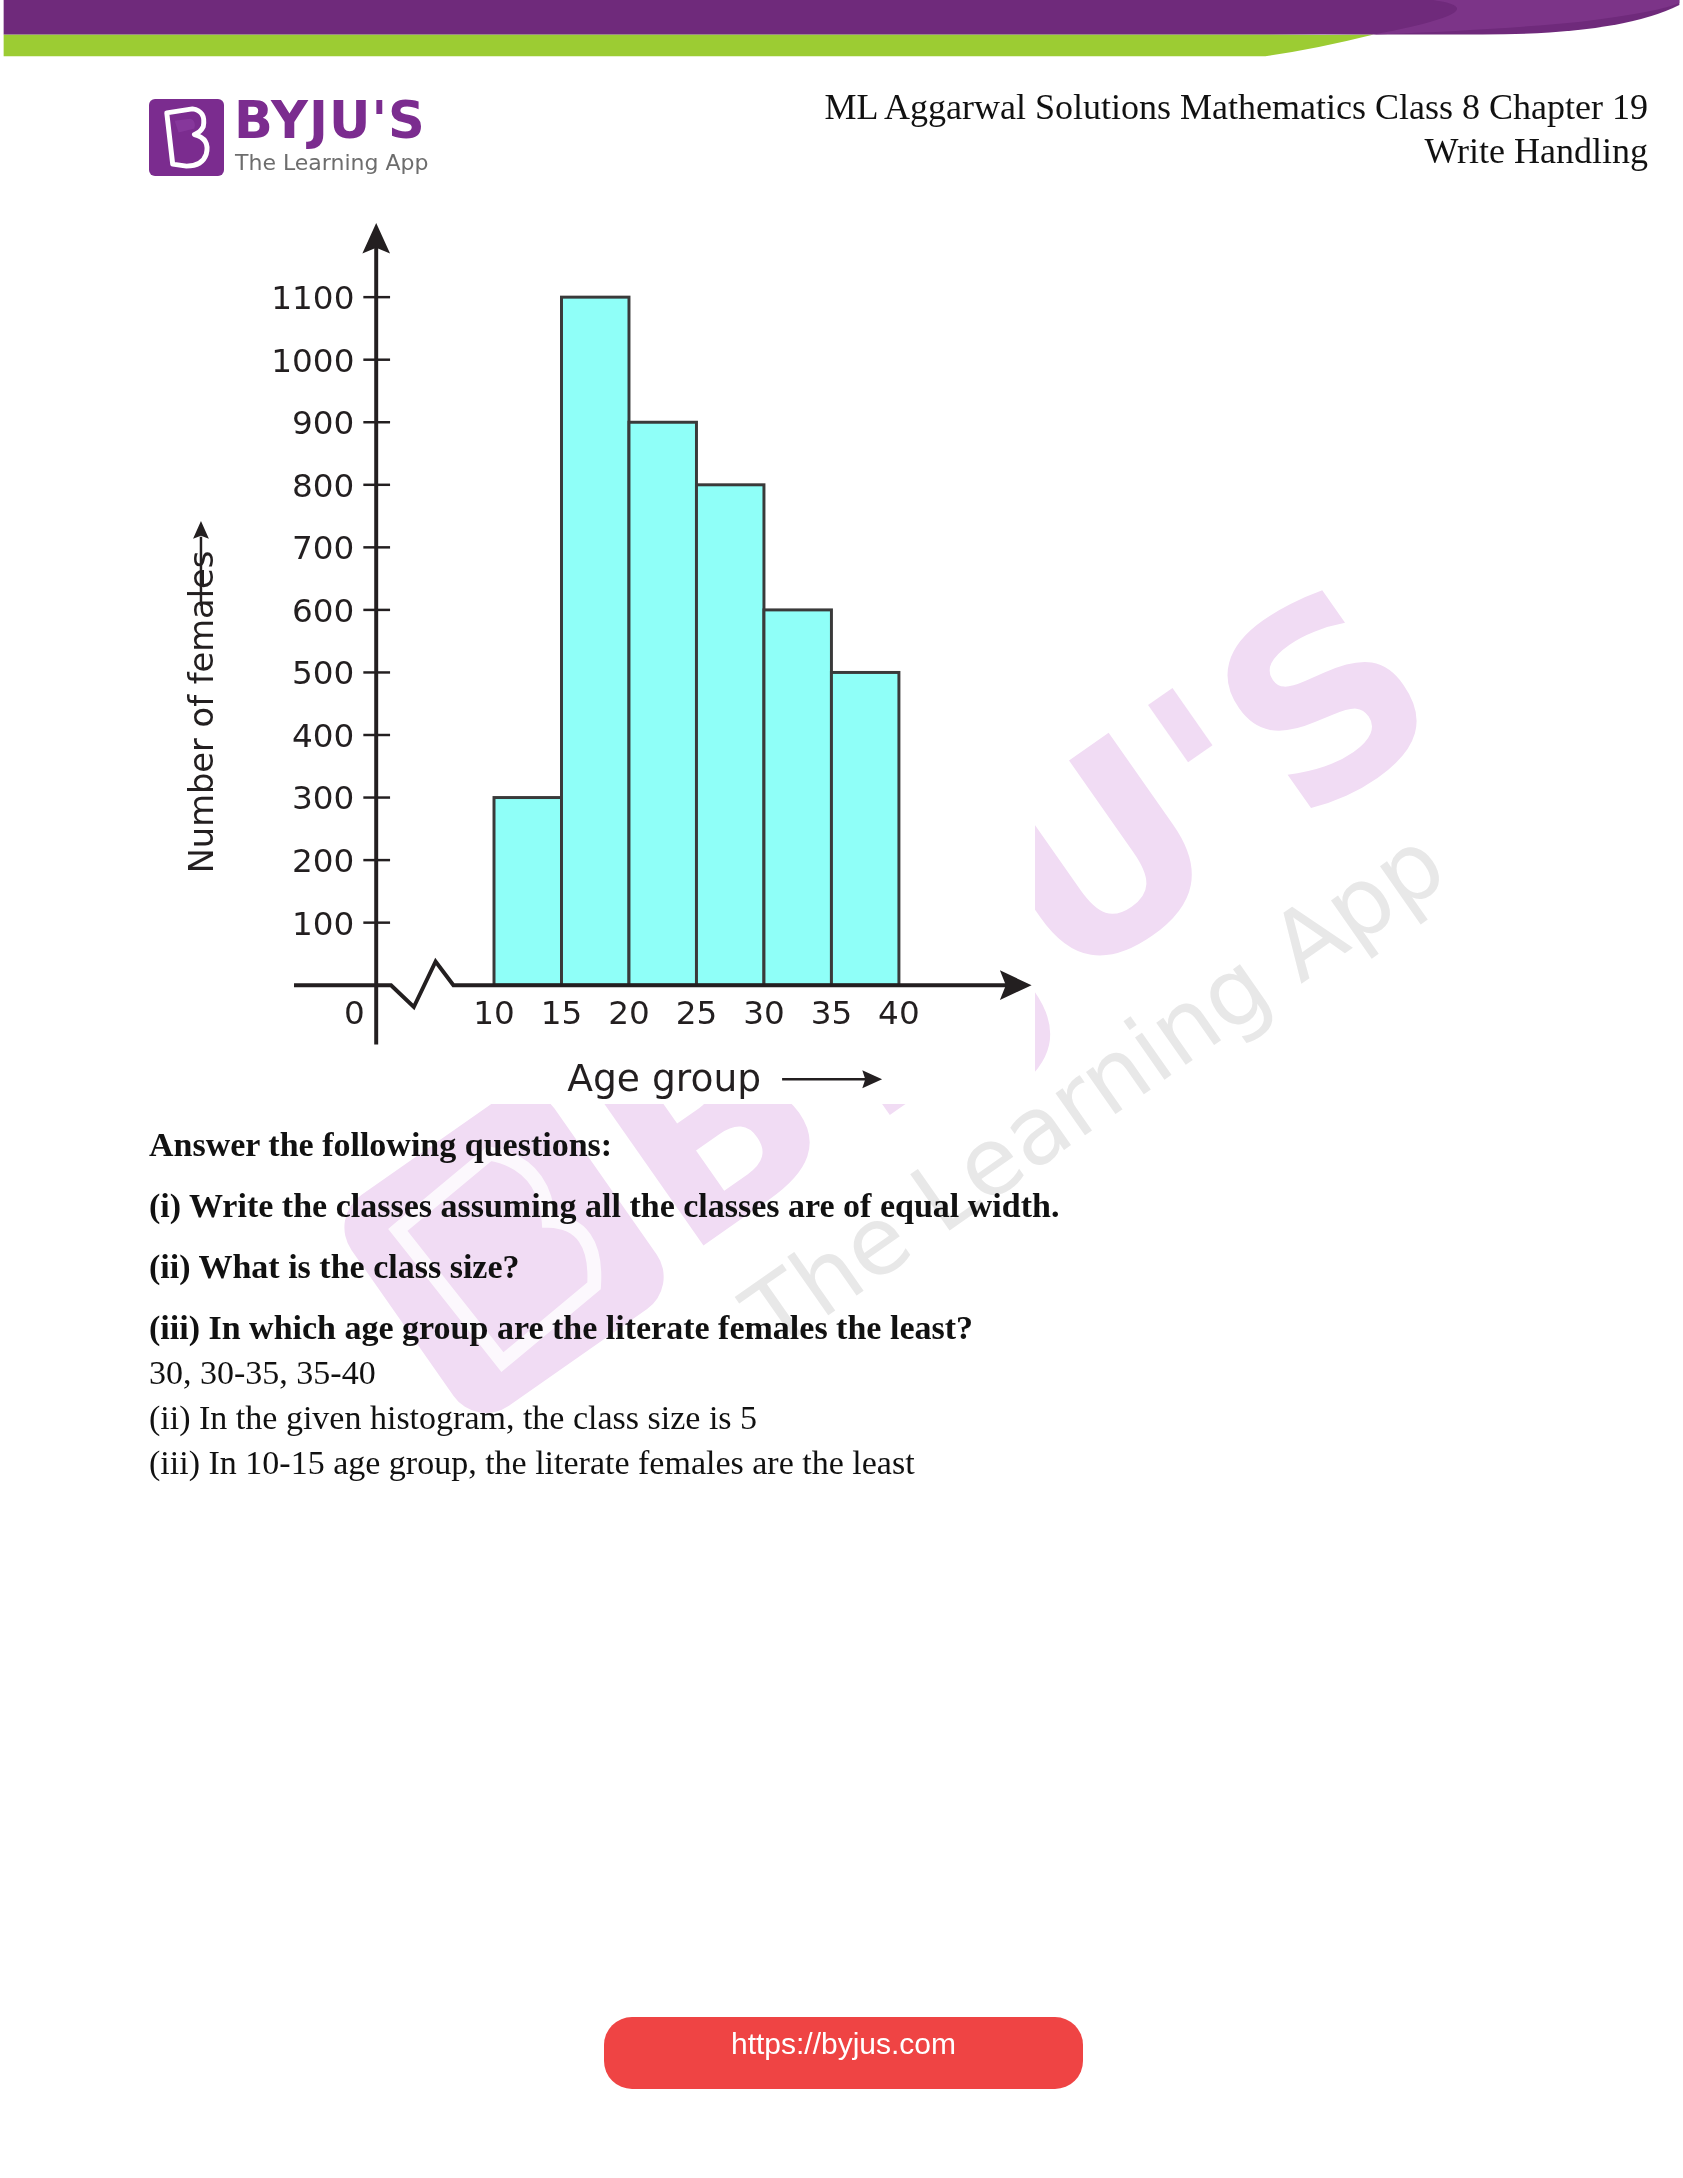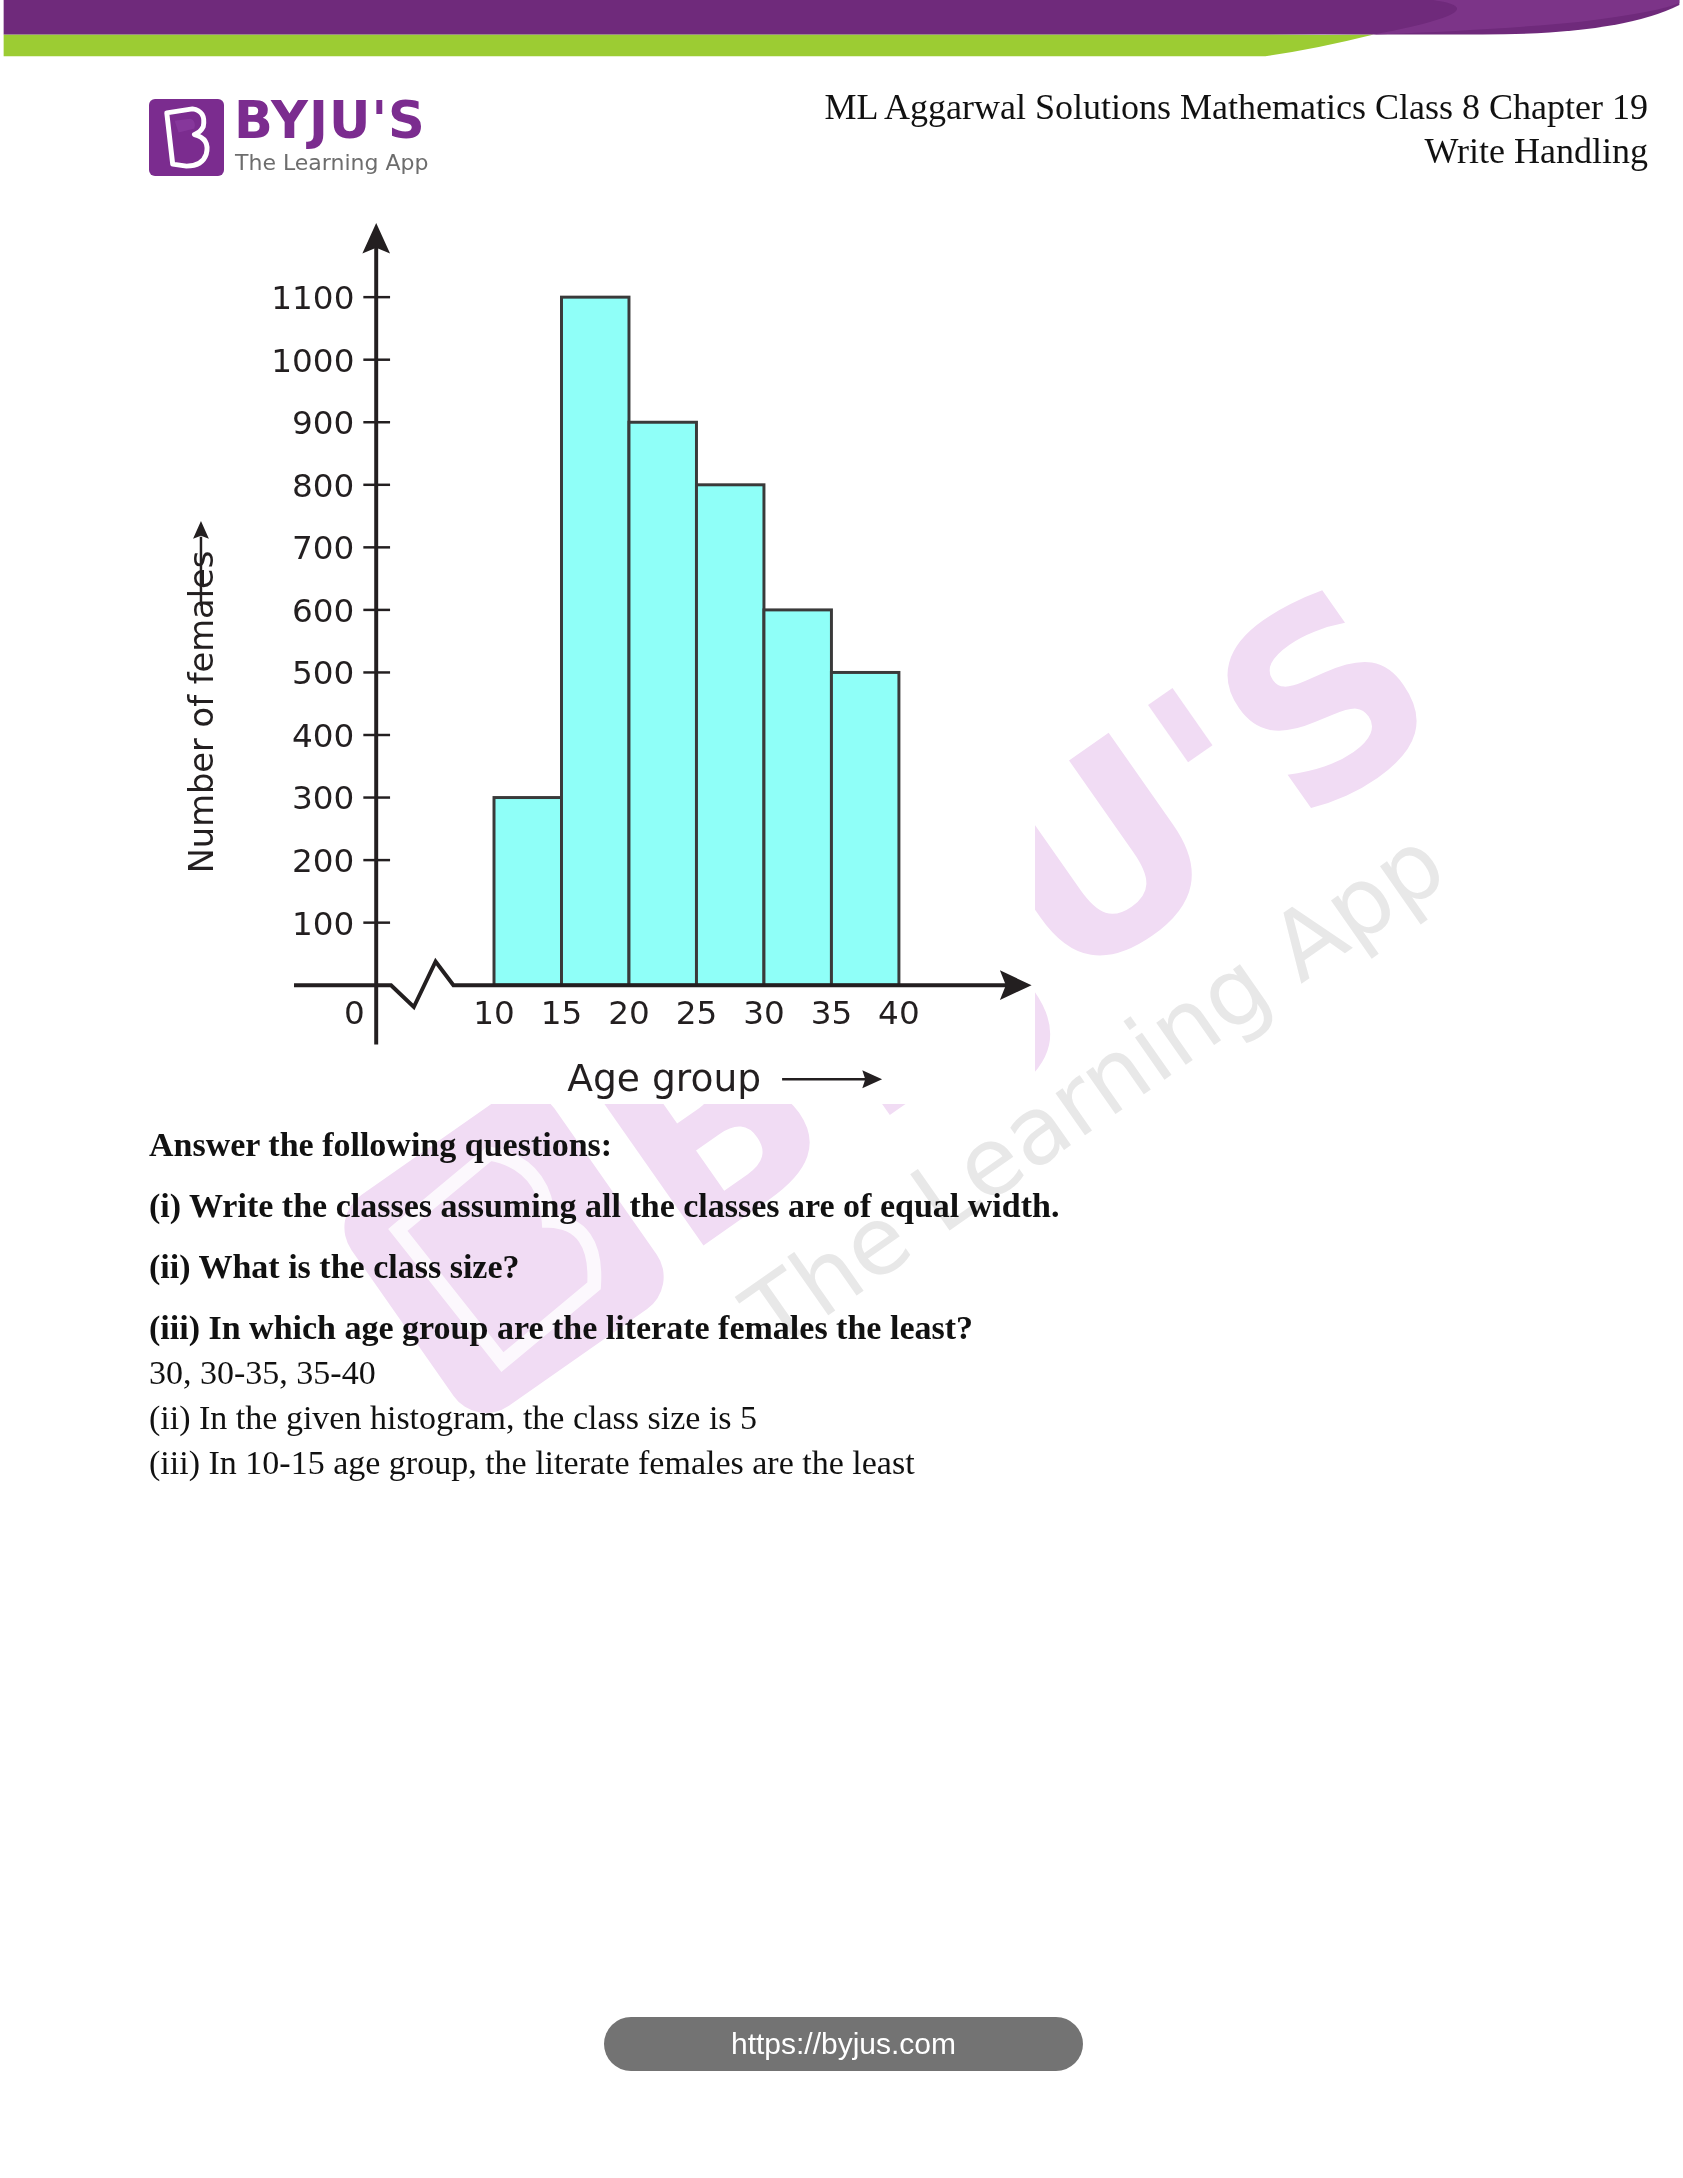--- a/index.html
+++ b/index.html
@@ -24,21 +24,21 @@
   
   #chart { left: 0; top: 0; width: 1683px; height: 1119px; pointer-events: none; }
   #chart-bg { left: 168px; top: 213px; width: 867px; height: 891px; background: #ffffff; }
 
   
   #content { left: 149px; top: 1106px; width: 1406px; }
   .line { font-size: 34px; line-height: 45px; white-space: nowrap; }
   .bold { font-weight: bold; margin-top: 16px; }
 
   
-  #footer-pill { left: 604px; top: 2017px; width: 479px; height: 54px; background: #737373; border-radius: 28px; color: #fff; font-family: "Liberation Sans", sans-serif; font-size: 30px; line-height: 54px; text-align: center; }
+  #footer-pill { left: 604px; top: 2017px; width: 479px; height: 72px; background: #ef4444; border-radius: 28px; color: #fff; font-family: "Liberation Sans", sans-serif; font-size: 30px; line-height: 54px; text-align: center; }
 </style>
 </head>
 <body>
 
 <svg id="top-bands" class="abs" viewBox="0 0 1700 70" width="1683" height="69">
   <path d="M0 35 L1283 35 Q1340 36 1390 35 L1390 35 Q1330 50 1280 57 L0 57 Z" fill="#9ccc33"></path>
   <path d="M0 0 L1700 0 L1700 5 Q1640 35 1500 35 L0 35 Z" fill="#6f2a7b"></path>
   <path d="M1390 35 Q1520 30 1600 22 Q1680 12 1700 3 L1700 0 L1450 0 Q1520 10 1390 35 Z" fill="#7d3589" opacity="0.9"></path>
 </svg>
 

